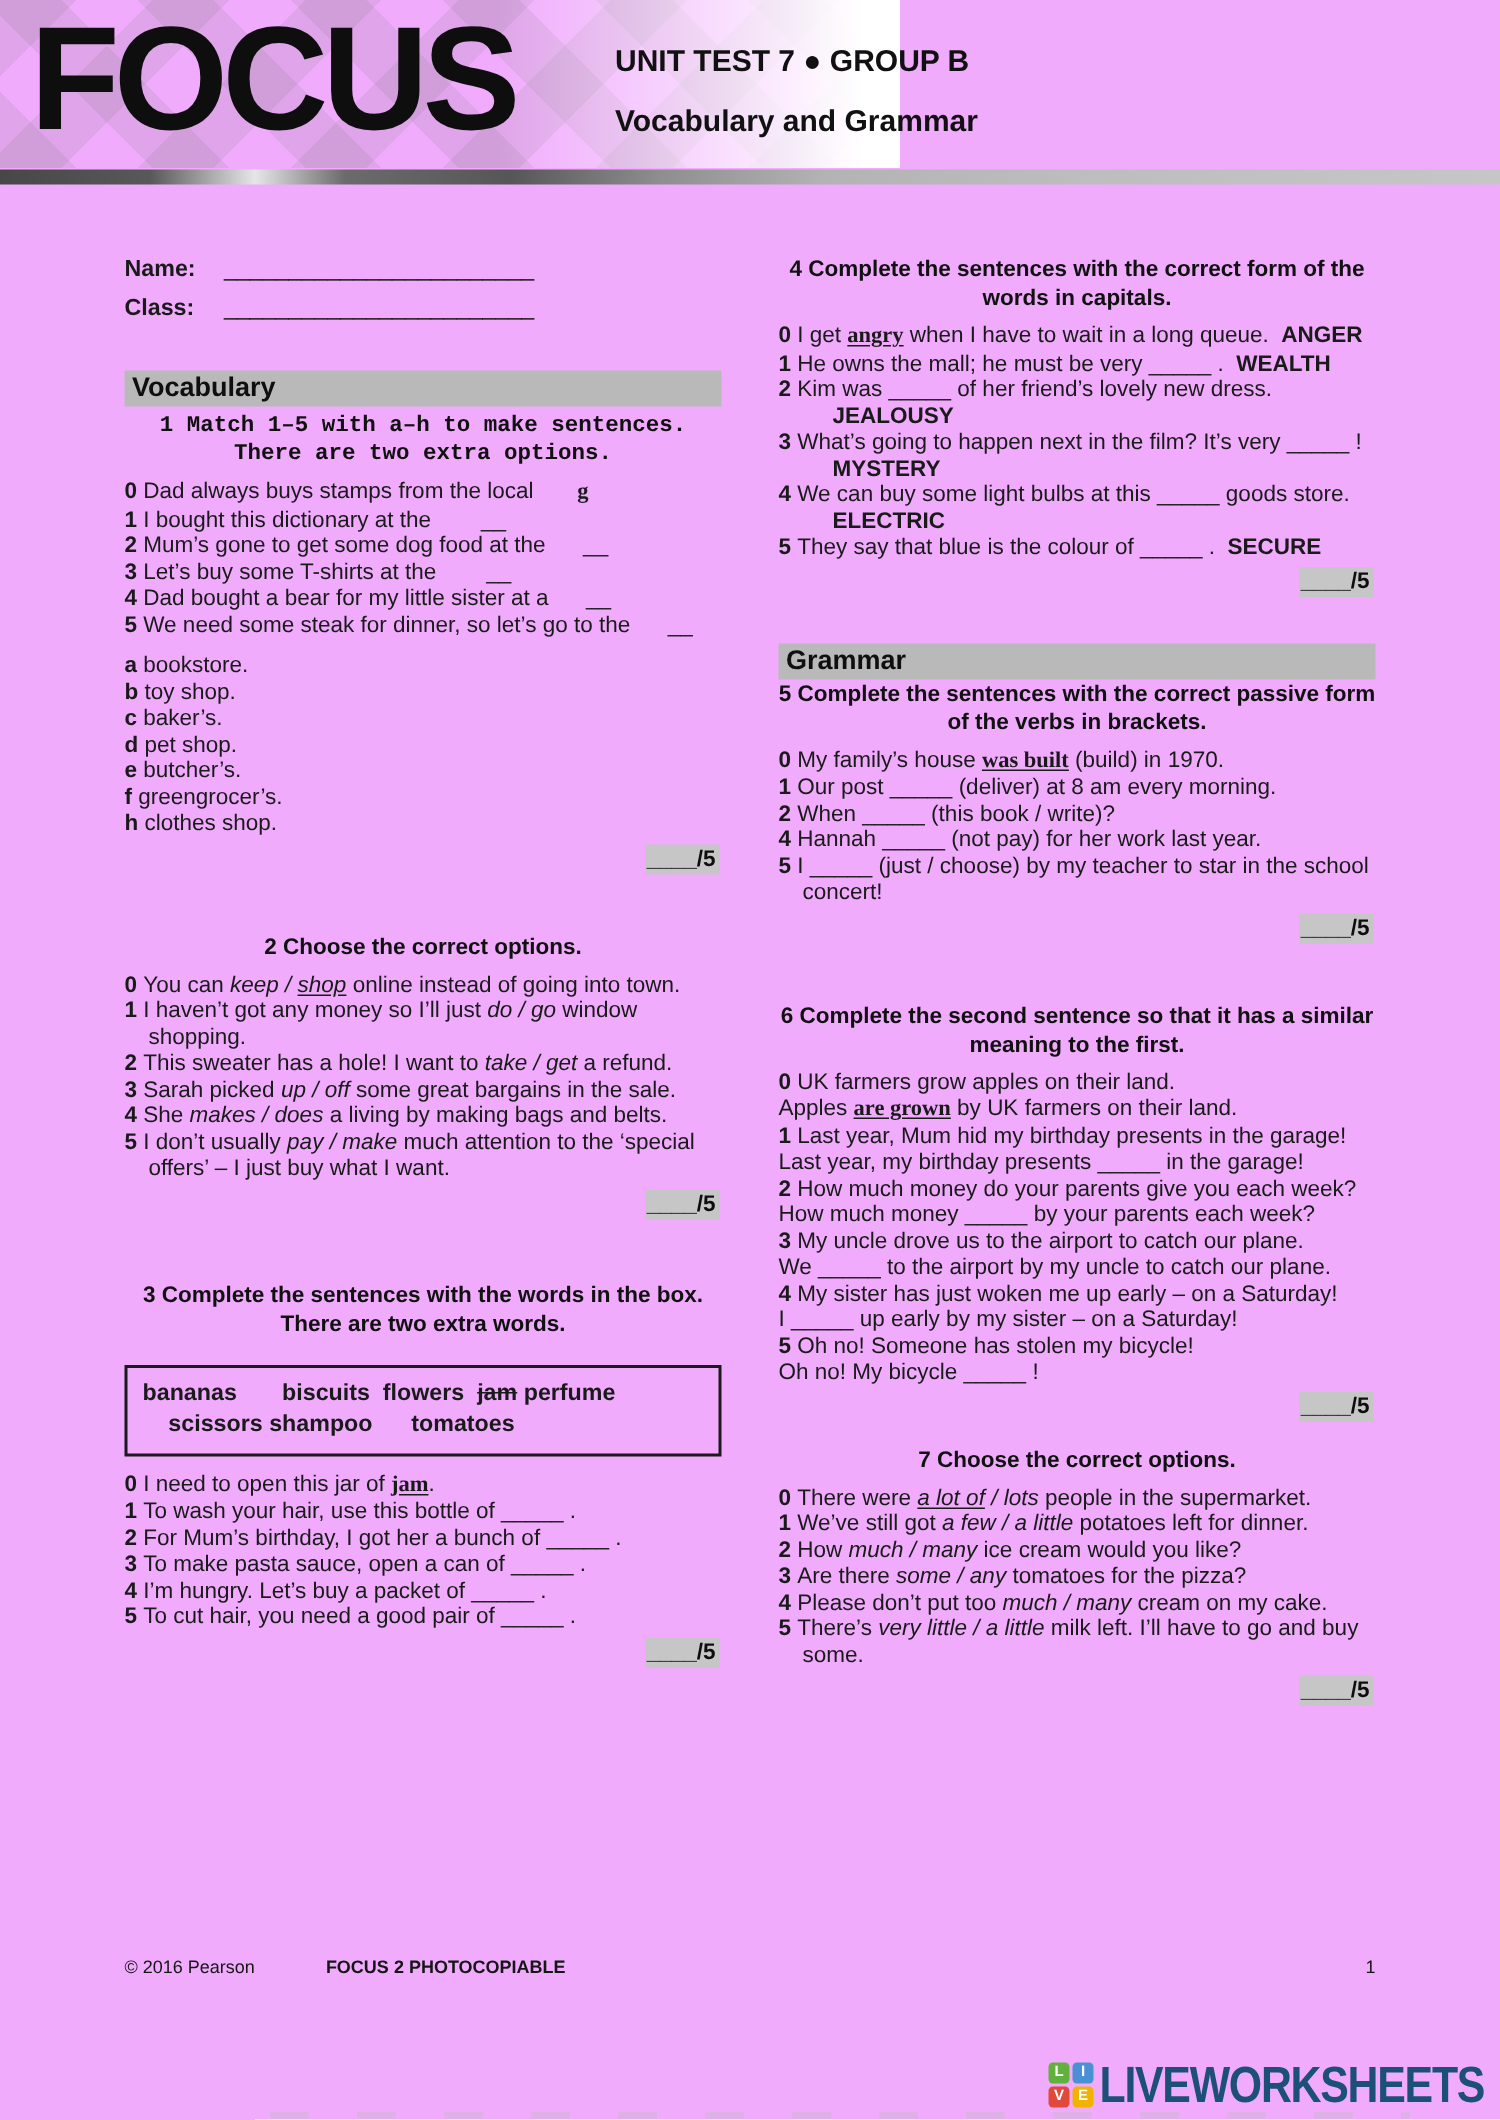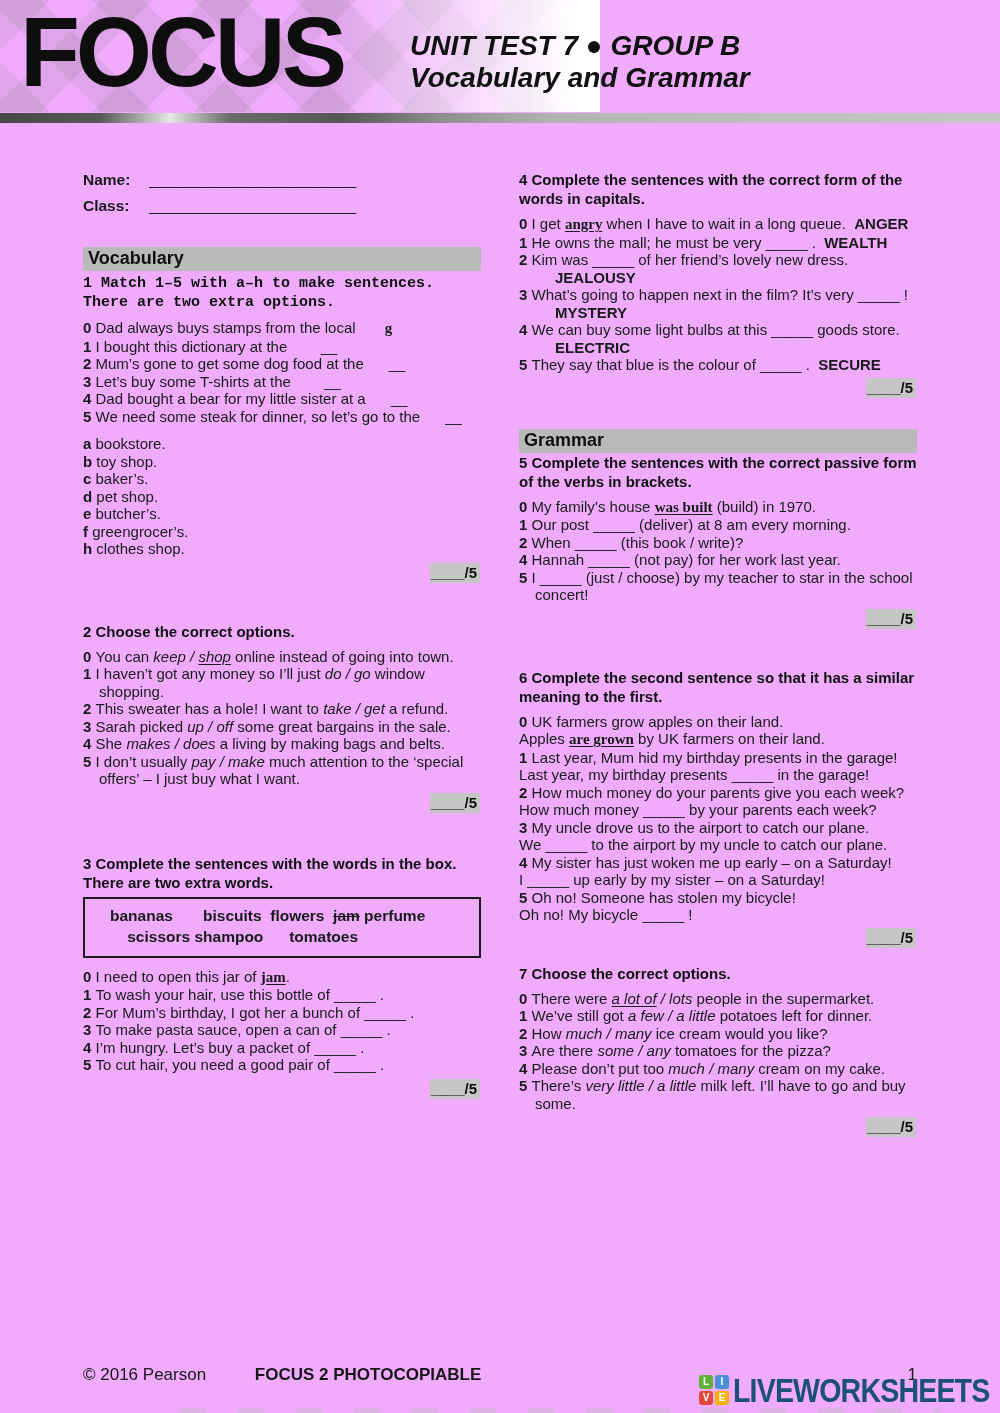--- a/index.html
+++ b/index.html
@@ -9,52 +9,52 @@
 
   
   .pattern{position:absolute;top:0;left:0;width:600px;height:112px;
     background:
       repeating-linear-gradient(45deg, rgba(120,120,120,.14) 0 36px, rgba(255,255,255,0) 36px 72px),
       repeating-linear-gradient(135deg, rgba(120,120,120,.14) 0 36px, rgba(255,255,255,0) 36px 72px);}
   .pattern:after{content:"";position:absolute;inset:0;
     background:linear-gradient(90deg, rgba(255,255,255,0) 55%, #fff 96%);}
   .logo{position:absolute;top:2px;left:20px;font-weight:700;font-size:98px;line-height:100px;
         letter-spacing:-4px;color:#0e0e0e;}
-  .titles{position:absolute;left:410px;top:30px;font-weight:700;font-size:28px;color:#111;font-style:italic;}
-  .titles .t2{}
+  .titles{position:absolute;left:410px;top:30px;font-weight:700;font-size:20px;color:#111;}
+  .titles .t2{margin-top:17px;}
   .hbar{position:absolute;top:113px;left:0;width:1000px;height:10px;
     background:linear-gradient(90deg,#474747 0%,#585858 10%,#e6e6e6 17%,#6b6b6b 23%,#565656 34%,
                #8e8e8e 44%,#b3b3b3 55%,#bdbdbd 72%,#c6c6c6 100%);}
 
   
   .col{position:absolute;top:160px;width:398px;}
   .col-left{left:83px;}
   .col-right{left:519px;}
 
   .formrow{font-size:15.5px;margin-top:9px;line-height:22px;}
   .formrow + .formrow{margin-top:4px;}
   .flabel{font-weight:700;display:inline-block;width:62px;}
   .fline{font-weight:400;color:#111;}
 
   .secbar{background:#b9b9b9;color:#0f0f0f;font-weight:700;font-size:18px;
           line-height:23px;padding:0 0 1px 5px;}
   .sec-vocab{margin-top:30px;}
   .sec-gram{margin-top:31px;}
 
-  .extitle{font-weight:700;line-height:19px;color:#111;}
+  .extitle{font-weight:700;line-height:19px;color:#111;text-align:center;}
   .group{margin-top:7px;}
   .line{padding-left:16px;text-indent:-16px;line-height:17.5px;}
   .cap{padding-left:52px;}
   .opts{margin-top:10px;}
 
   .scorerow{display:flex;justify-content:flex-end;margin-top:5px;margin-right:1px;}
   .scorebox{background:#c6c6c6;font-weight:700;line-height:20px;padding:0 3px 0 1px;color:#0d0d0d;}
   .scorebox .blank{font-weight:700;margin-top:25px;}
 
-  .wordbox{border:2px solid #1a1a1a;margin-top:5px;padding:6px 4px 9px 25px;
+  .wordbox{border:2px solid #1a1a1a;margin-top:18px;padding:6px 4px 9px 10px;
            line-height:21px;font-size:15.5px;}
 
   .mt-ex2{margin-top:39px;}
   .mt-ex3{margin-top:41px;}
   .mt-ex4{margin-top:10px;}
   .mt-ex5{}
   .mt-ex6{margin-top:39px;}
   .mt-ex7{margin-top:16px;}
   .mt-ex1{margin-top:3px;font-family:Liberation Mono, monospace;}
   .items-gap{margin-top:10px;}
@@ -62,21 +62,21 @@
   
   .s-b{font-weight:700;}
   .s-i{font-style:italic;}
   .s-iu{font-style:italic;text-decoration:underline;text-underline-offset:2px;}
   .s-ans{font-family:"Liberation Serif",serif;font-weight:700;text-decoration:underline;text-underline-offset:2px;}
   .s-ansn{font-family:"Liberation Serif",serif;font-weight:700;}
   .s-strike{text-decoration:line-through;}
   .s-bstrike{font-weight:700;text-decoration:line-through;}
 
   
-  .footer{position:absolute;left:83px;top:1365px;width:834px;font-size:17px;color:#161616;}
+  .footer{position:absolute;left:83px;top:1304px;width:834px;font-size:12px;color:#161616;}
   .footer .book{font-weight:700;margin-left:44px;}
   .footer .pageno{position:absolute;right:0;top:0;}
 
   
   .brand{position:absolute;left:699px;top:1373px;display:flex;align-items:center;gap:4px;cursor:pointer;}
   .tiles{display:grid;grid-template-columns:14px 14px;grid-template-rows:14px 14px;gap:2px;}
   .tile{border-radius:3px;color:#fff;font-weight:700;font-size:10px;line-height:14px;
         text-align:center;font-family:"Liberation Sans",sans-serif;}
   .wordmark{font-weight:700;font-size:34px;letter-spacing:-1px;line-height:34px;
             transform:scaleX(.84);transform-origin:left center;white-space:nowrap;}

